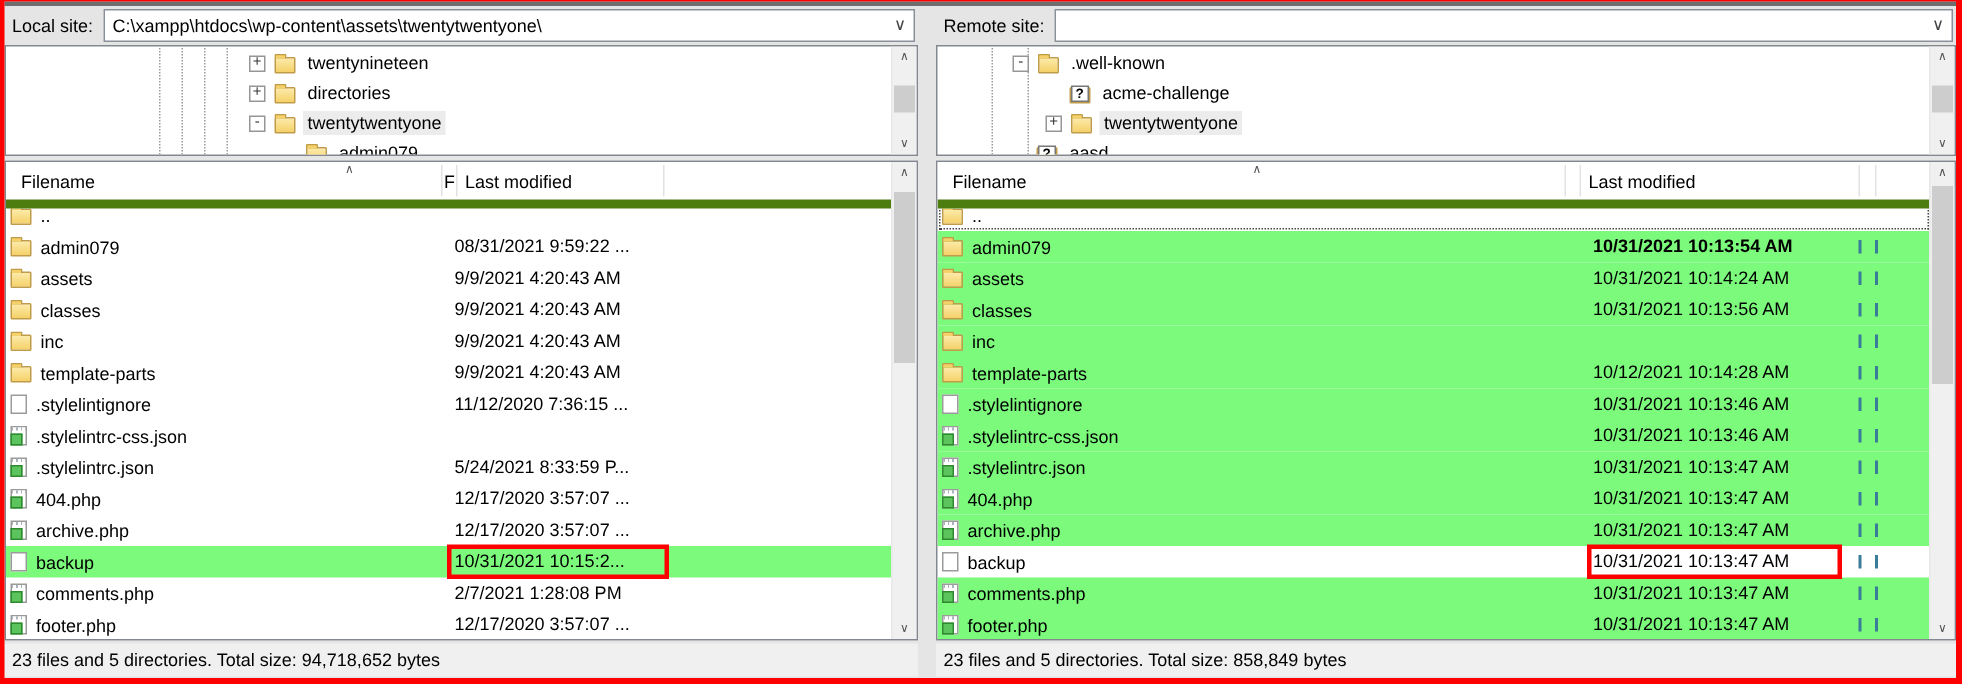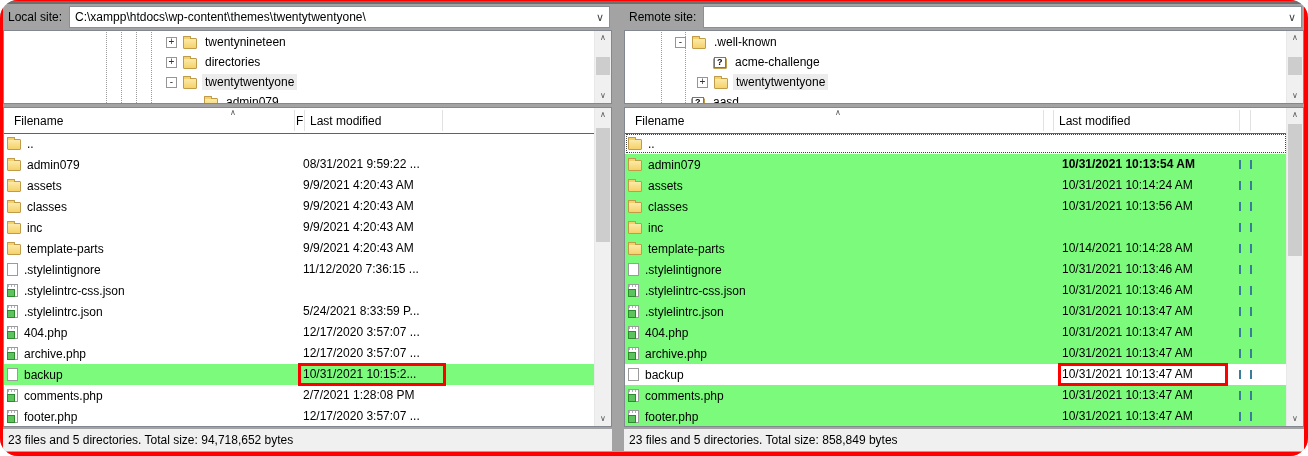--- a/index.html
+++ b/index.html
@@ -1,18 +1,18 @@
 <!DOCTYPE html>
 <html><head>
 <meta charset="utf-8">
 <style>
   html,body{margin:0;padding:0;background:#fff;}
   #frame{
     position:relative;width:1308px;height:456px;overflow:hidden;
-    background:#a3a3a3;font-family:"Liberation Sans",sans-serif;font-size:12px;color:#000;border-radius:18px;
+    background:#e5e5e5;font-family:"Liberation Sans",sans-serif;font-size:12px;color:#000;
   }
   
   .edge{position:absolute;background:#fd0000;z-index:50;}
   .edge-left{left:0;top:0;bottom:0;width:3px;}
   .edge-right{right:0;top:0;bottom:0;width:4px;}
   .edge-bottom{left:0;right:0;bottom:0;height:4px;}
   .edge-top{left:0;right:0;top:0;height:1px;}
   .top-gray{position:absolute;top:1px;left:3px;right:4px;height:3px;background:#6e6e6e;z-index:40;}
 
   .pane{position:absolute;top:4px;height:448px;}
@@ -33,21 +33,21 @@
   .expander{width:9px;height:9px;box-sizing:content-box;border:1px solid #969696;background:#fff;
             font-size:10px;line-height:8px;text-align:center;color:#333;flex:none;margin-right:6px;}
   .t-spacer{width:16px;flex:none;}
   .t-icon{flex:none;margin-right:5px;}
   .t-label{padding:1px 3px;}
   .tree-row.selected .t-label{background:#ececec;}
   .guide{position:absolute;top:0;bottom:0;width:0;border-left:1px dotted #9a9a9a;}
 
   
   .list-box{position:absolute;top:103px;height:320px;left:0;right:0;border:1px solid #828790;background:#fff;box-sizing:border-box;overflow:hidden;}
-  .list-header{position:absolute;top:0;left:0;right:16px;height:25px;background:#fff;border-bottom:1px solid #4d7c0f;z-index:3;text-align:center;}
+  .list-header{position:absolute;top:0;left:0;right:16px;height:25px;background:#fff;border-bottom:6px solid #4d7c0f;z-index:3;text-align:center;}
   .h-label{position:absolute;top:6px;white-space:nowrap;overflow:hidden;}
   .h-divider{position:absolute;top:2px;bottom:2px;width:0;border-left:1px solid #e2e2e2;}
   .sort-caret{position:absolute;top:0px;font-size:8px;color:#555;}
   .rows{position:absolute;top:25px;left:0;right:16px;bottom:0;overflow:hidden;}
   .row{height:21px;position:relative;display:flex;align-items:center;padding-left:3px;box-sizing:border-box;}
   .row.green{background:#7cfa7c;}
   .row.focus{outline:1px dotted #444;outline-offset:-2px;}
   .f-icon{flex:none;margin-right:6px;}
   .f-name{white-space:nowrap;}
   .f-date{position:absolute;top:0;line-height:21px;white-space:nowrap;}
@@ -84,21 +84,21 @@
 <body>
 
 <div id="frame">
   <div class="edge edge-top"></div>
   <div class="top-gray"></div>
 
   <div class="pane" id="pane-local">
     <div class="site-row">
       <span class="site-label">Local site:</span>
       <div class="combo">
-        <span>C:\xampp\htdocs\wp-content\themes\twentytwentyone\</span>
+        <span>C:\xampp\htdocs\wp-content\assets\twentytwentyone\</span>
         <span class="chev">∨</span>
       </div>
     </div>
 
     <div class="tree-box">
       <div class="tree-rows" id="local-tree">
           <div class="guide" style="left: 102px;"></div>
           <div class="guide" style="left: 117px;"></div>
           <div class="guide" style="left: 132px;"></div>
           <div class="guide" style="left: 147px;"></div>
@@ -301,21 +301,21 @@
           </div>
           <div class="row green">
             <span class="f-icon icon-folder"></span>
             <span class="f-name">inc</span>
             <span class="tick" style="left: 614px;"></span>
             <span class="tick" style="left: 625px;"></span>
           </div>
           <div class="row green">
             <span class="f-icon icon-folder"></span>
             <span class="f-name">template-parts</span>
-            <span class="f-date" style="left: 437px;">10/14/2021 10:14:28 AM</span>
+            <span class="f-date" style="left: 437px;">10/12/2021 10:14:28 AM</span>
             <span class="tick" style="left: 614px;"></span>
             <span class="tick" style="left: 625px;"></span>
           </div>
           <div class="row green">
             <span class="f-icon icon-file"></span>
             <span class="f-name">.stylelintignore</span>
             <span class="f-date" style="left: 437px;">10/31/2021 10:13:46 AM</span>
             <span class="tick" style="left: 614px;"></span>
             <span class="tick" style="left: 625px;"></span>
           </div>

